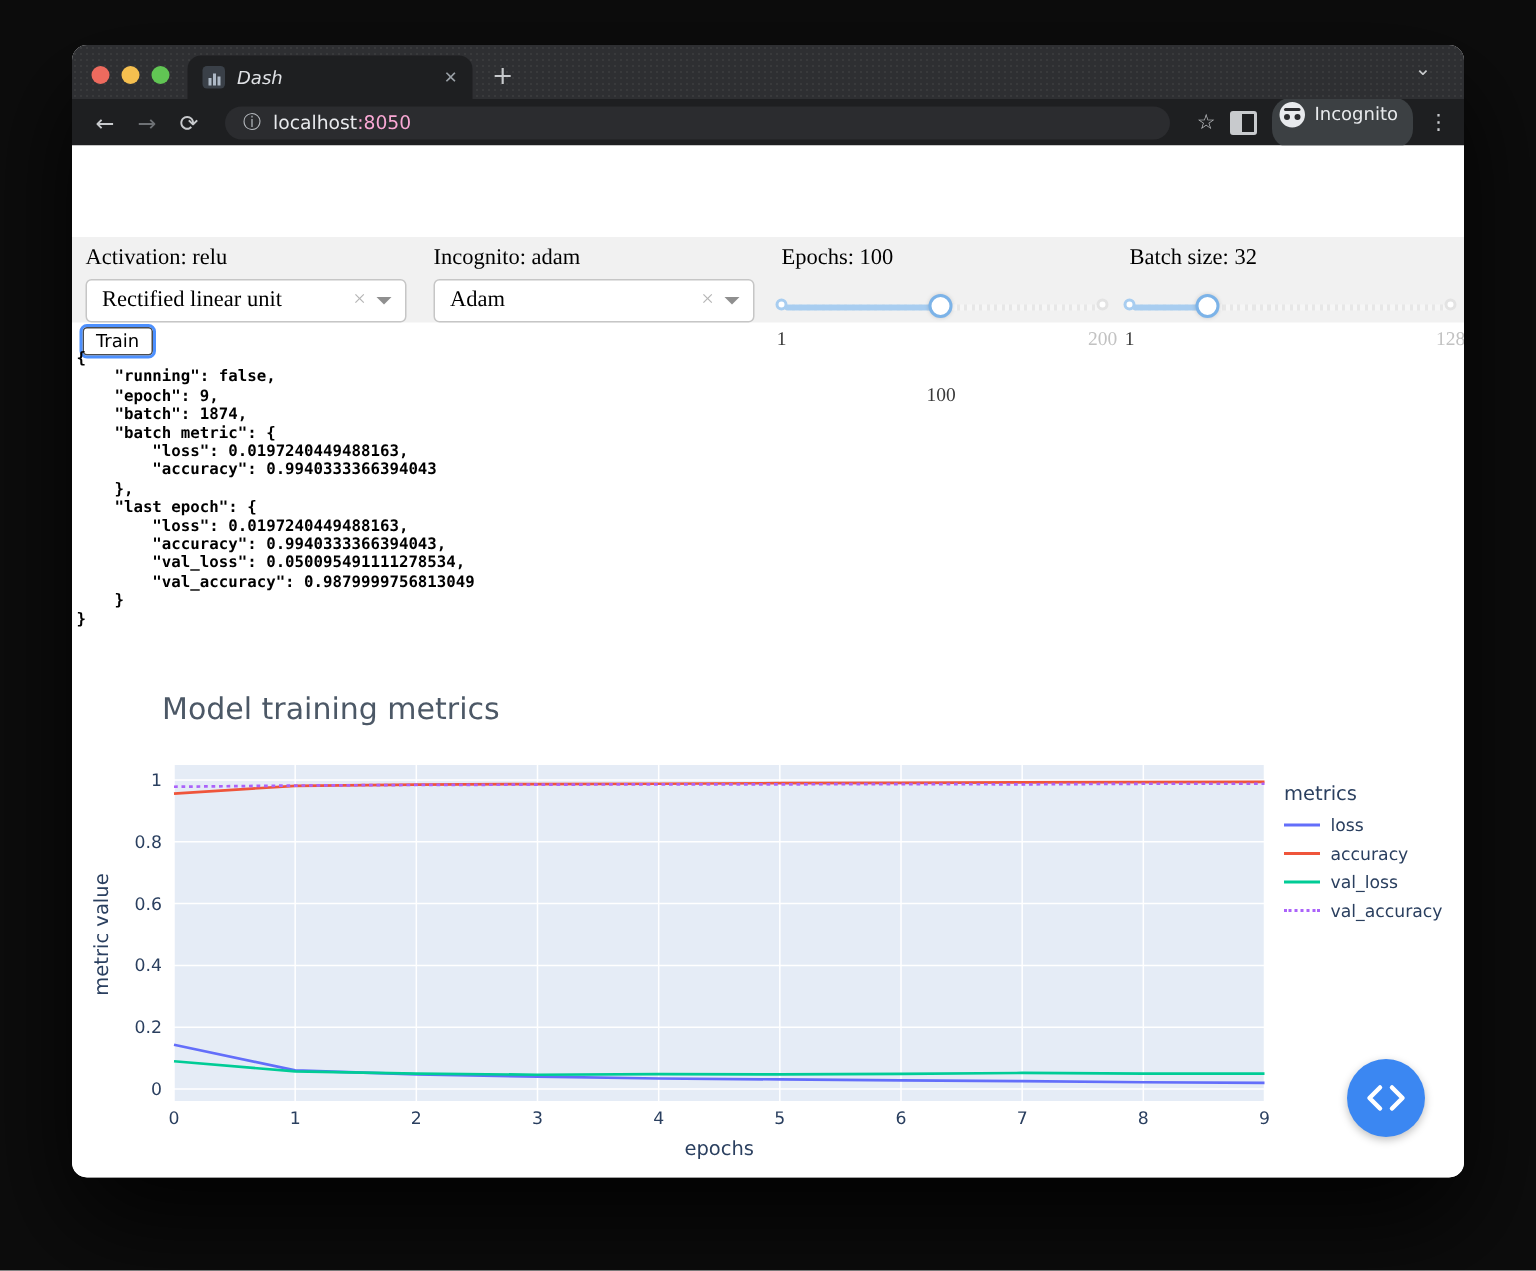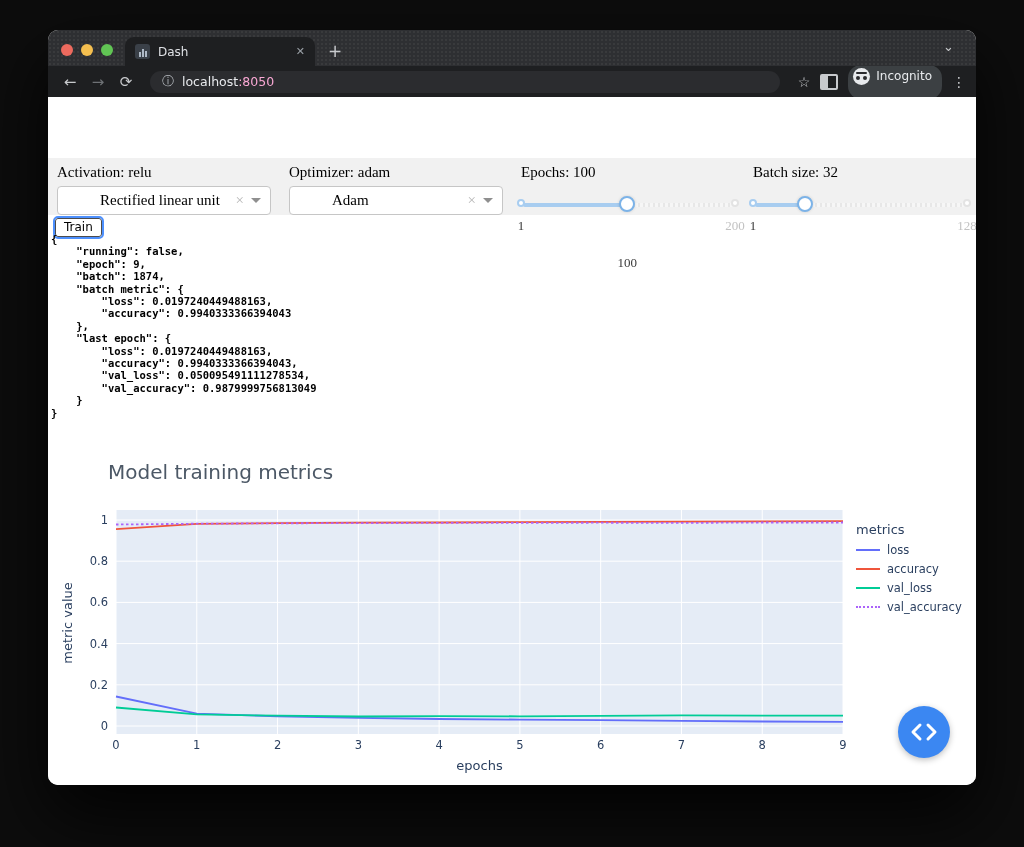--- a/index.html
+++ b/index.html
@@ -3,21 +3,21 @@
 <meta charset="utf-8">
 <style>
   html,body{margin:0;padding:0;}
   body{width:1024px;height:847px;background:#0d0d0d;position:relative;overflow:hidden;
        font-family:"DejaVu Sans",sans-serif;}
   .window{position:absolute;left:48px;top:30px;width:928px;height:755px;border-radius:10px;
           overflow:hidden;box-shadow:0 30px 70px rgba(0,0,0,.85);background:#fff;}
   
   .tabstrip{position:relative;height:36px;background:#2e2f32;
             background-image:radial-gradient(rgba(255,255,255,.05) 1px,transparent 1px);
-            background-size:4px 4px;}
+            background-size:4px 4px;font-style:italic;}
   .lights{position:absolute;left:13px;top:14px;display:flex;gap:8px;}
   .light{width:12px;height:12px;border-radius:50%;}
   .l-red{background:#ed6a5e;}.l-yellow{background:#f5bf4f;}.l-green{background:#61c554;}
   .tab{position:absolute;left:77px;top:7px;width:190px;height:29px;background:#1e1f21;
        border-radius:9px 9px 0 0;display:flex;align-items:center;padding:0 10px;box-sizing:border-box;}
   .favicon{width:15px;height:15px;border-radius:3px;background:#3a4048;display:flex;
            align-items:flex-end;justify-content:center;gap:1px;padding:2px;box-sizing:border-box;margin-right:8px;}
   .favicon i{display:block;width:2px;background:#aeb9c6;}
   .tab-title{color:#dfe1e5;font-size:12px;flex:1;}
   .tab-close{color:#9aa0a6;font-size:11px;cursor:default;}
@@ -46,21 +46,21 @@
   .page{position:relative;height:688px;background:#fff;color:#000;
         font-family:"Liberation Serif",serif;}
   h1.title{margin:0;padding-top:13px;text-align:center;font-size:27px;font-weight:bold;
            font-family:"Liberation Serif",serif;}
   .controls{position:absolute;left:0;top:61px;width:100%;height:57px;background:#f1f1f1;
             display:flex;box-sizing:border-box;}
   .ctrl-col{width:25%;padding:6px 9px 0;box-sizing:border-box;}
   .ctrl-label{font-size:15px;}
   .dropdown{margin-top:5px;height:29px;background:#fff;border:1px solid #c6c6c6;border-radius:4px;
             display:flex;align-items:center;padding-left:10px;font-size:15px;box-sizing:border-box;}
-  .dd-value{flex:1;margin-left:32px;}
+  .dd-value{flex:1;}
   .dd-clear{color:#b5b5b5;font-size:15px;padding:0 7px;}
   .dd-caret{width:0;height:0;border-left:5px solid transparent;border-right:5px solid transparent;
             border-top:5px solid #8f8f8f;margin-right:9px;}
   .slider{position:relative;margin-top:16px;height:16px;}
   .rail{position:absolute;left:2px;right:2px;top:6px;height:4px;border-radius:2px;
         background:repeating-linear-gradient(90deg,#e7e7e7 0 2px,#f6f6f6 2px 5px);}
   .track{position:absolute;left:2px;top:6px;height:4px;border-radius:2px;background:#a8cdf0;}
   .dot{position:absolute;top:2px;width:8px;height:8px;border-radius:50%;background:#fff;
        border:2px solid #e3e3e3;box-sizing:border-box;margin-left:-4px;}
   .dot.on{border-color:#a8cdf0;}
@@ -136,21 +136,21 @@
     <div class="controls">
       <div class="ctrl-col">
         <div class="ctrl-label">Activation: relu</div>
         <div class="dropdown">
           <span class="dd-value">Rectified linear unit</span>
           <span class="dd-clear">×</span>
           <span class="dd-caret"></span>
         </div>
       </div>
       <div class="ctrl-col">
-        <div class="ctrl-label">Optimizer: adam</div>
+        <div class="ctrl-label">Incognito: adam</div>
         <div class="dropdown">
           <span class="dd-value">Adam</span>
           <span class="dd-clear">×</span>
           <span class="dd-caret"></span>
         </div>
       </div>
       <div class="ctrl-col">
         <div class="ctrl-label">Epochs: 100</div>
         <div class="slider" id="slider-epochs">
             <div class="rail"></div>

